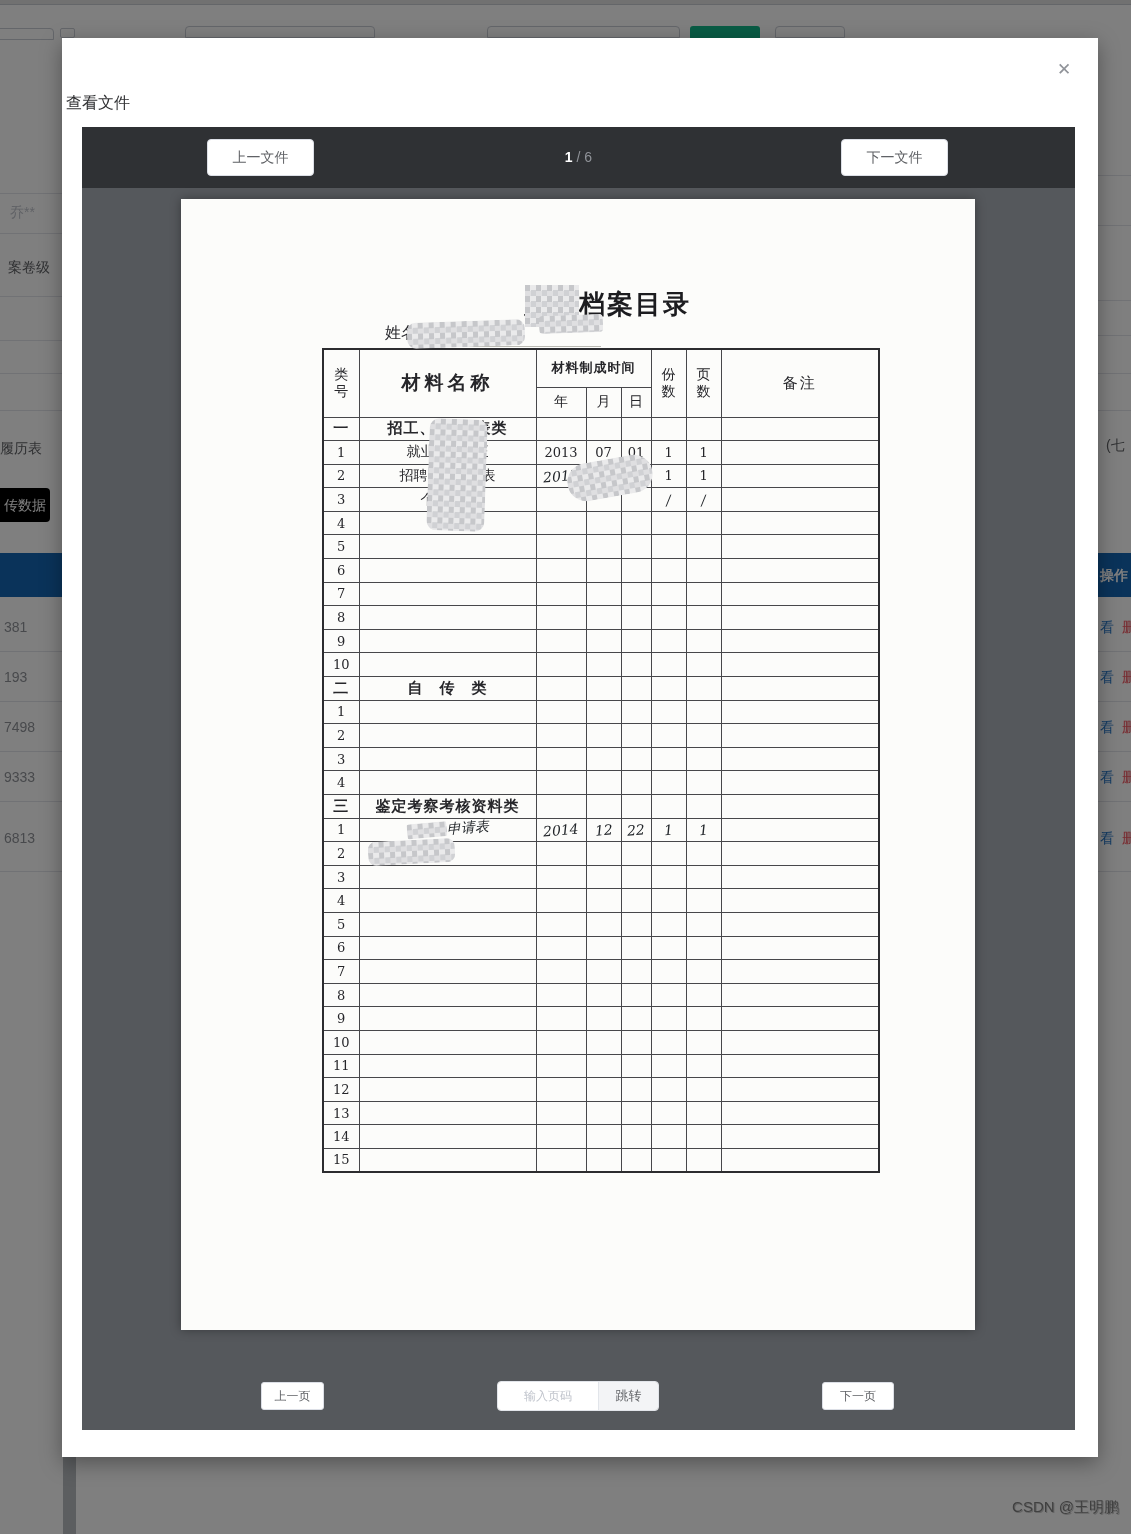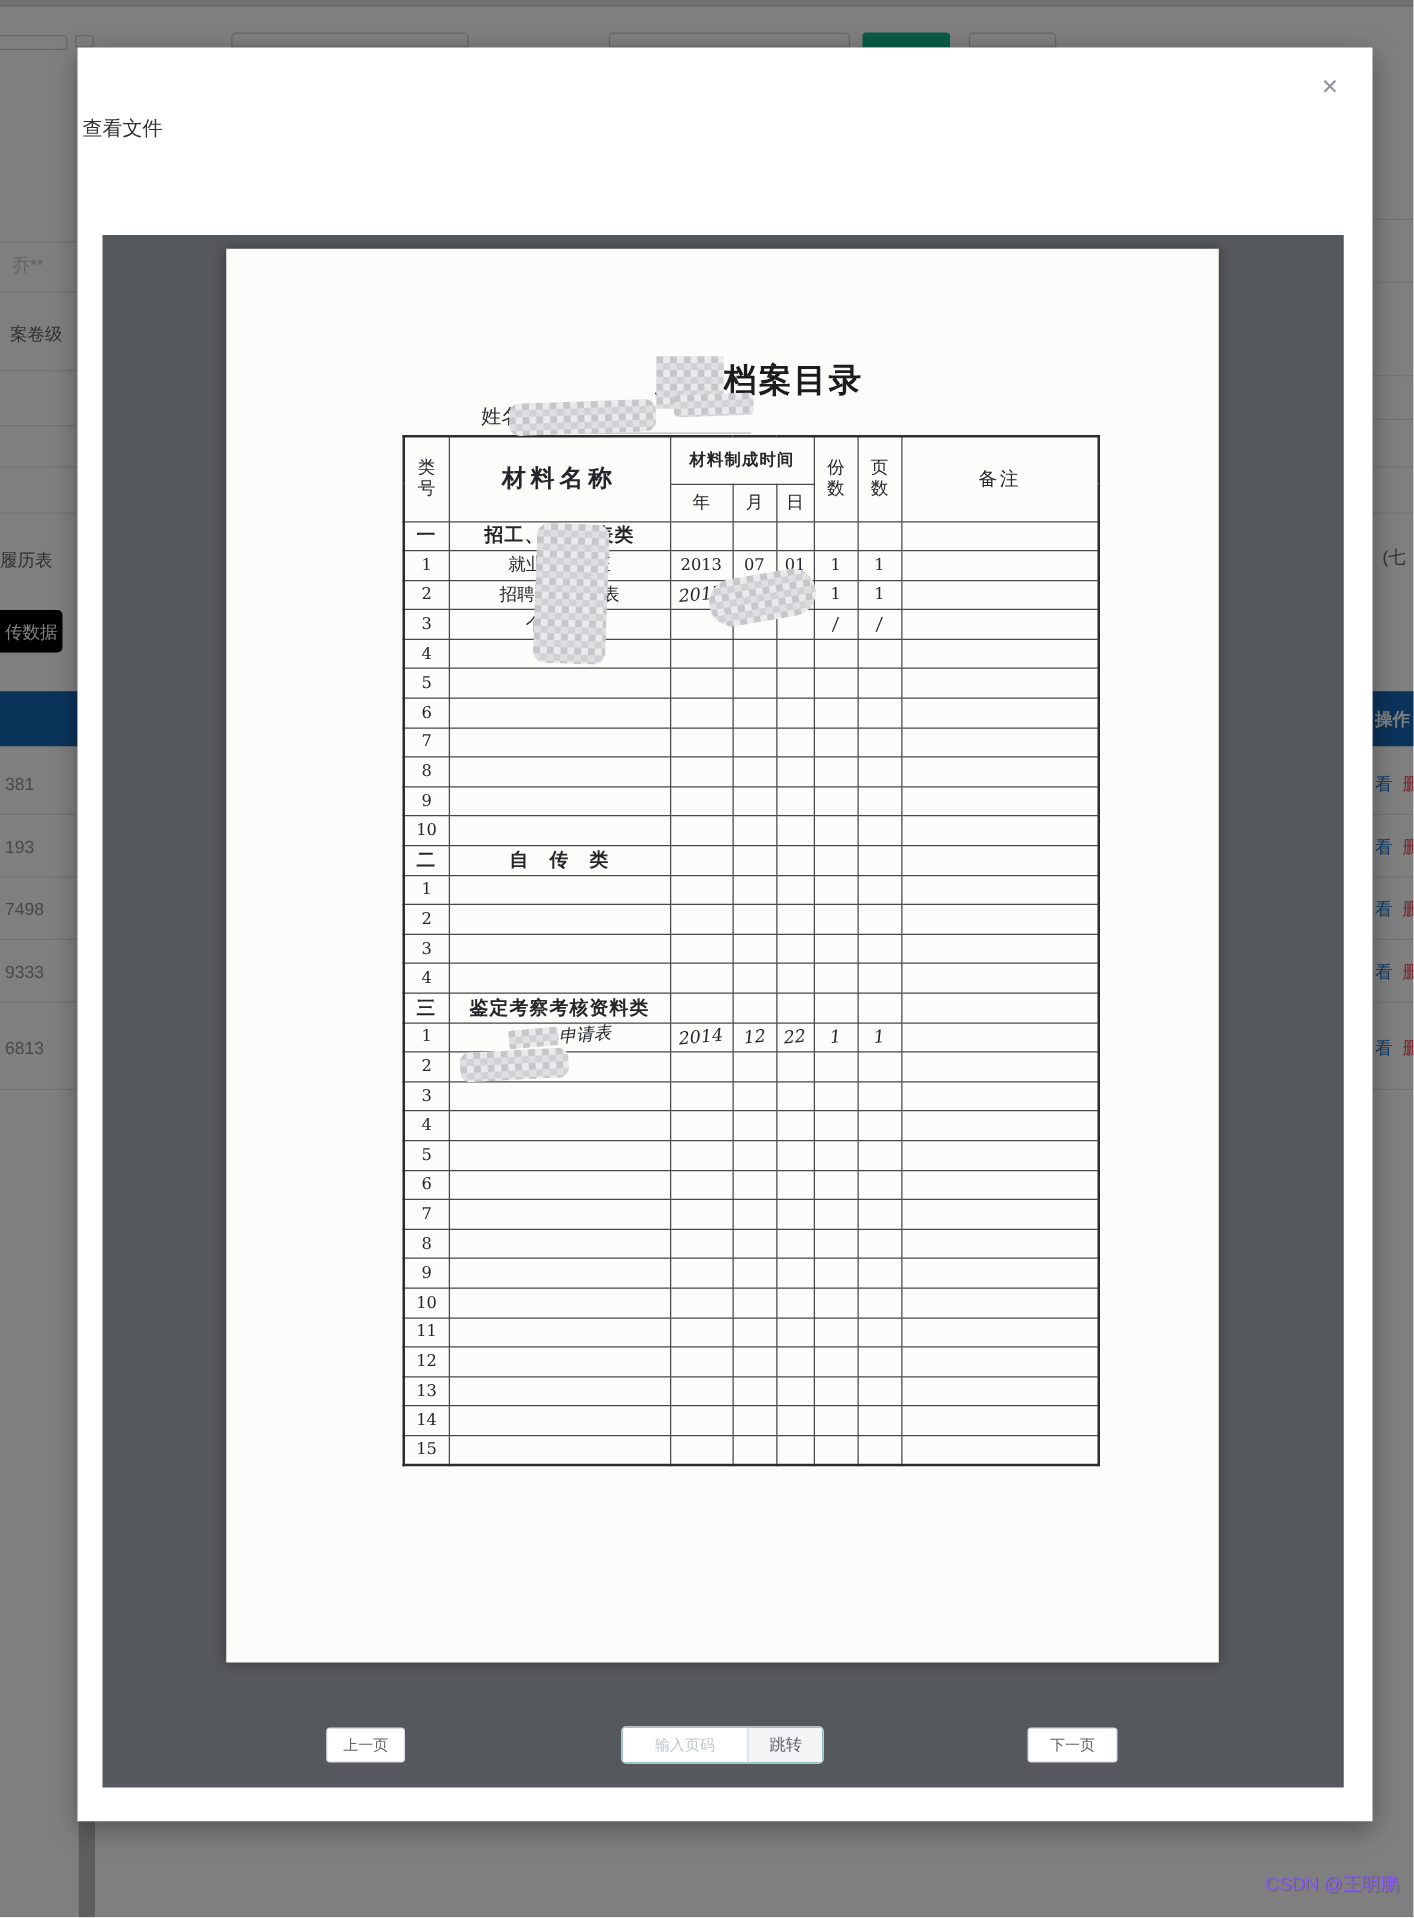--- a/index.html
+++ b/index.html
@@ -64,26 +64,26 @@
   .pix-inline { display:inline-block; width:40px; height:15px; border-radius:2px; vertical-align:-2px;
     background-image:conic-gradient(#eaeaeb 25%, #d0d1d4 0 50%, #dfdfe1 0 75%, #c6c7ca 0); background-size:11px 11px; }
   .blob { position:absolute; }
 
   
   .pg-counter { position:absolute; left:0; right:0; top:1146px; text-align:center; font-size:14px; color:#8f9296; }
   .pg-counter b { color:#2c2d2f; font-weight:bold; }
   .pg-btn { position:absolute; top:1194px; height:28px; background:#fff; border:1px solid #dcdfe6; border-radius:3px; font-size:12px; color:#606266; line-height:26px; text-align:center; cursor:pointer; }
   .pg-prev { left:179px; width:63px; }
   .pg-next { left:740px; width:72px; }
-  .pg-jumpbox { position:absolute; left:415px; top:1193px; width:162px; height:30px; background:#0f766e; border:1px solid #e2e5ea; border-radius:4px; display:flex; overflow:hidden; }
+  .pg-jumpbox { position:absolute; left:415px; top:1193px; width:162px; height:30px; background:#a3a3a3; border:1px solid #e2e5ea; border-radius:4px; display:flex; overflow:hidden; }
   .pg-input { width:100px; height:100%; border:none; outline:none; font-size:12px; text-align:center; color:#606266; background:#fff; font-family:"Liberation Sans", sans-serif; }
   .pg-input::placeholder { color:#c0c4cc; }
   .pg-jump { width:62px; height:100%; background:#f3f4f6; border:none; border-left:1px solid #e2e5ea; font-size:13px; color:#606266; cursor:pointer; font-family:Liberation Mono, monospace; }
 
-  .watermark { position:absolute; right:12px; top:1498px; z-index:20; font-size:15px; color:#8b5cf6; text-shadow:1px 1px 0 rgba(80,80,80,0.55); }
+  .watermark { position:absolute; right:12px; top:1498px; z-index:20; font-size:15px; color:#404040; text-shadow:1px 1px 0 rgba(80,80,80,0.55); }
 </style>
 </head>
 <body>
 
 <div id="screen">
 
   <div class="bg">
     <div class="bg-topstrip"></div>
     <div class="bg-box" style="left:-6px; top:28px; width:60px; height:12px;"></div>
     <div class="bg-box" style="left:60px; top:28px; width:15px; height:10px; border-radius:2px;"></div>
@@ -137,20 +137,25 @@
       </div>
     <div class="bg-scrollbar"></div>
   </div>
 
   <div class="overlay"></div>
 
   <div class="modal">
     <div class="modal-title">查看文件</div>
     <div class="modal-close">✕</div>
 
+    <div class="viewer-toolbar">
+      <button class="tb-btn tb-prev">上一文件</button>
+      <div class="tb-counter"><b>1</b>&nbsp;<span>/</span>&nbsp;<span>6</span></div>
+      <button class="tb-btn tb-next">下一文件</button>
+    </div>
 
     <div class="viewer-body">
 
       <div class="doc">
         <div class="doc-title">员工档案目录</div>
         <div class="doc-name-label">姓名</div>
         <div class="doc-name-underline"></div>
 
         <table class="doc-table">
           <colgroup>

